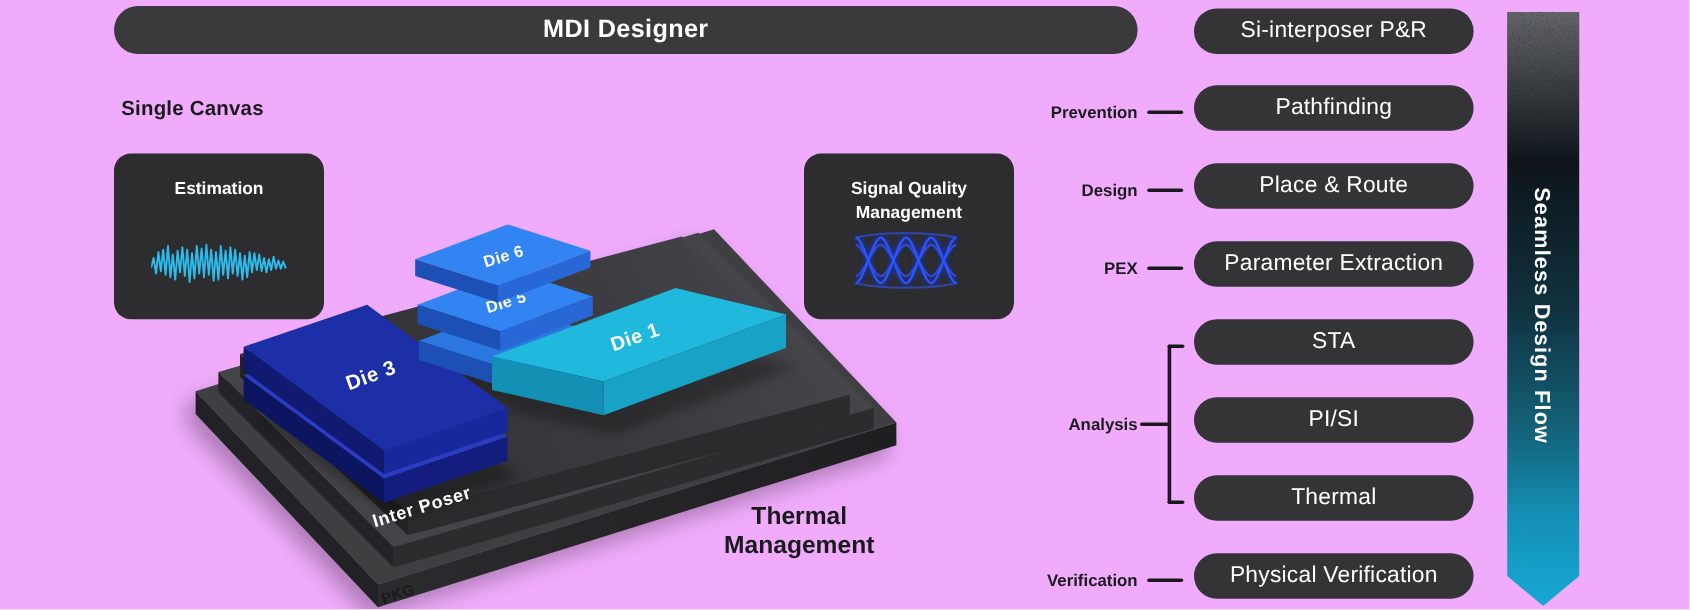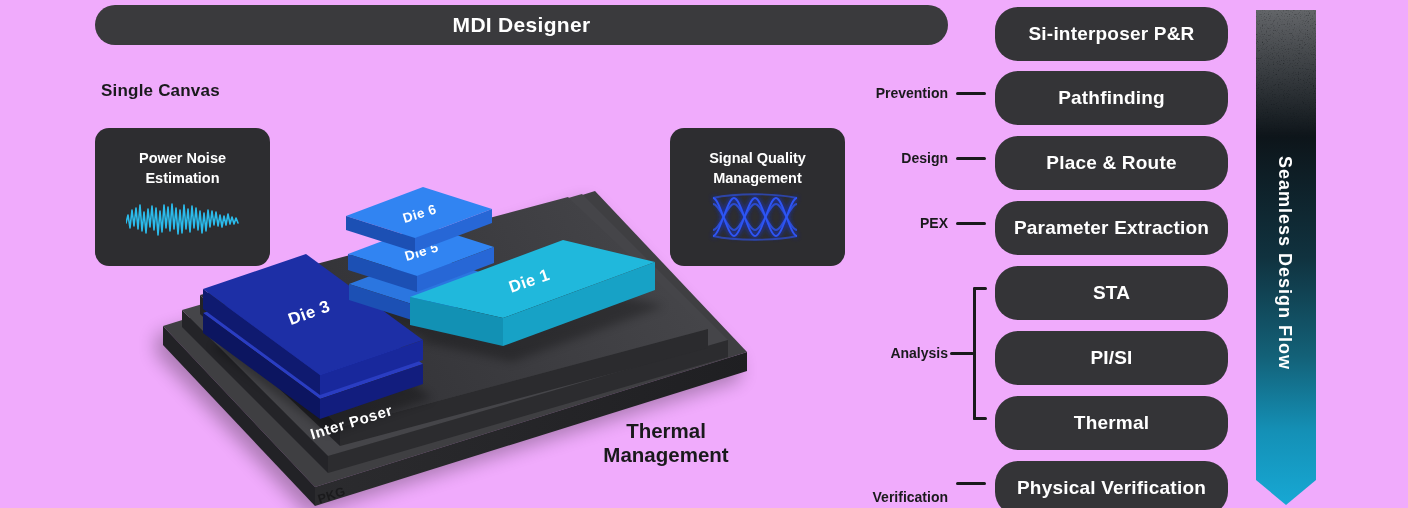--- a/index.html
+++ b/index.html
@@ -16,23 +16,23 @@
   .card{position:absolute;width:175px;height:138px;border-radius:14px;background:#2d2d30;
         text-align:center;}
   .card .ttl{margin-top:20px;color:#fff;font-size:14.5px;font-weight:700;line-height:20px;}
   .card-power{left:95px;top:128px;}
   .card-signal{left:670px;top:128px;}
   .card svg{position:absolute;}
   
   .thermal{position:absolute;left:566px;top:419px;width:200px;text-align:center;
            color:#1a1a1c;font-size:20.5px;font-weight:700;line-height:24px;}
   
-  .pill{position:absolute;left:995px;width:233px;height:54px;border-radius:23px;background:#343437;
+  .pill{position:absolute;left:995px;width:233px;height:38px;border-radius:23px;background:#343437;
         display:flex;align-items:center;justify-content:center;color:#fff;font-size:19px;
-        font-weight:700;letter-spacing:.2px;}
+        font-weight:400;letter-spacing:.2px;}
   .flow-label{position:absolute;right:460px;height:24px;line-height:24px;color:#1a1a1c;
               font-size:14px;font-weight:700;white-space:nowrap;}
   .dash{position:absolute;height:3px;border-radius:1.5px;background:#1a1a1c;}
   .bracket-part{position:absolute;background:#1a1a1c;border-radius:1.5px;}
   .scene,.arrow-svg{position:absolute;}
 </style>
 </head>
 <body>
 
 <div class="stage">
@@ -115,21 +115,20 @@
       <polygon points="503,318 655,262 655,290 503,346" fill="#17a2c6"></polygon>
       <text transform="translate(531,286) rotate(-19)" text-anchor="middle" fill="#fff" font-size="16.5" font-weight="600" letter-spacing="0.5">Die 1</text>
     </g>
 
     <text transform="translate(353,427) rotate(-17)" text-anchor="middle" fill="#fff" font-size="15" font-weight="600" letter-spacing="0.6">Inter Poser</text>
     <text transform="translate(333,499) rotate(-18)" text-anchor="middle" fill="#1a1a1c" font-size="12.5" font-weight="700" letter-spacing="0.5">PKG</text>
   </svg>
 
   <div class="card card-power">
     <div class="ttl">
-      <div>Power Noise</div>
       <div>Estimation</div>
     </div>
     <svg style="left:31px;top:68px;" width="114" height="48" viewBox="0 -24 114 48">
       <polyline fill="none" stroke="#2bbcec" stroke-width="1.6" stroke-linejoin="round" stroke-linecap="round" points="0,3 2,-5 4,8 6,-10 8,6 10,-12 12,9 14,-15 16,11 18,-8 20,13 22,-11 24,7 26,-14 28,10 30,-12 32,15 34,-9 36,12 38,-15 40,8 42,-13 44,11 46,-16 48,9 50,-12 52,14 54,-10 56,13 58,-15 60,9 62,-11 64,12 66,-14 68,8 70,-12 72,10 74,-9 76,13 78,-7 80,11 82,-10 84,7 86,-9 88,5 90,-8 92,6 94,-5 96,7 98,-4 100,5 102,-6 104,4 106,-3 108,4 110,-2 112,3"></polyline>
     </svg>
   </div>
 
   <div class="card card-signal">
     <div class="ttl">
       <div>Signal Quality</div>
@@ -158,21 +157,21 @@
 
   <div class="thermal">
     <div>Thermal</div>
     <div>Management</div>
   </div>
 
   <div class="flow-label" style="top:81px;">Prevention</div>
   <div class="flow-label" style="top:146px;margin-left:41px;">Design</div>
   <div class="flow-label" style="top:211px;">PEX</div>
   <div class="flow-label" style="top:341px;">Analysis</div>
-  <div class="flow-label" style="top:485px;">Verification</div>
+  <div class="flow-label" style="top:471px;">Verification</div>
 
   <div class="dash" style="left:956px;top:92px;width:30px;"></div>
   <div class="dash" style="left:956px;top:157px;width:30px;"></div>
   <div class="dash" style="left:956px;top:222px;width:30px;"></div>
   <div class="dash" style="left:950px;top:352px;width:24px;"></div>
   <div class="dash" style="left:956px;top:482px;width:30px;"></div>
 
   <div class="bracket-part" style="left:973px;top:287px;width:3px;height:133px;"></div>
   <div class="bracket-part" style="left:973px;top:287px;width:14px;height:3px;"></div>
   <div class="bracket-part" style="left:973px;top:417px;width:14px;height:3px;"></div>

